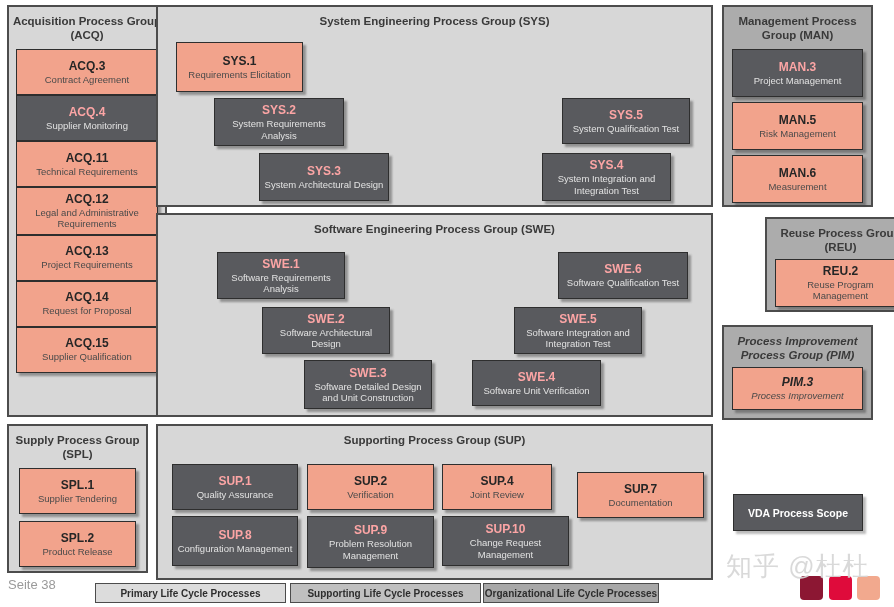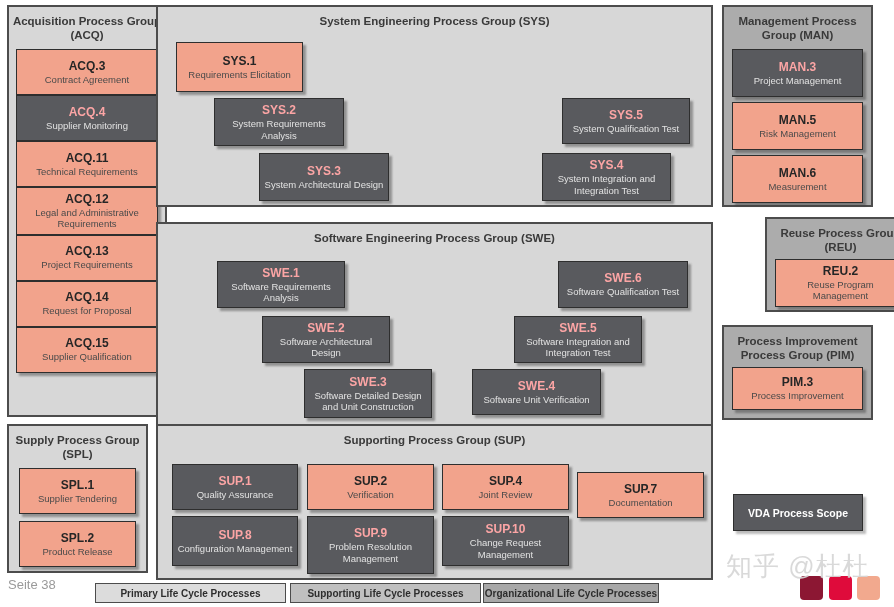--- a/index.html
+++ b/index.html
@@ -119,21 +119,21 @@
     <div class="pbox darkbox abs" style="left:404px; top:91px; width:128px; height:44px;">
       <div class="pid">SYS.5</div>
       <div class="pname">System Qualification Test</div>
     </div>
     <div class="pbox darkbox abs" style="left:360px; top:146px; width:129px; height:48px;margin-left:24px;">
       <div class="pid">SYS.4</div>
       <div class="pname">System Integration and Integration Test</div>
     </div>
   </section>
 
-  <section class="panel" style="left:156px; top:222px; width:557px; height:204px;">
+  <section class="panel" style="left:156px; top:213px; width:557px; height:204px;">
     <h3>Software Engineering Process Group (SWE)</h3>
     <div class="pbox darkbox abs" style="left:59px; top:37px; width:128px; height:47px;">
       <div class="pid">SWE.1</div>
       <div class="pname">Software Requirements Analysis</div>
     </div>
     <div class="pbox darkbox abs" style="left:104px; top:92px; width:128px; height:47px;">
       <div class="pid">SWE.2</div>
       <div class="pname">Software Architectural Design</div>
     </div>
     <div class="pbox darkbox abs" style="left:146px; top:145px; width:128px; height:49px;">
@@ -157,33 +157,33 @@
   <section class="panel" style="left:156px; top:424px; width:557px; height:156px;">
     <h3>Supporting Process Group (SUP)</h3>
     <div class="pbox darkbox abs" style="left:14px; top:38px; width:126px; height:46px;">
       <div class="pid">SUP.1</div>
       <div class="pname">Quality Assurance</div>
     </div>
     <div class="pbox salmon abs" style="left:149px; top:38px; width:127px; height:46px;">
       <div class="pid">SUP.2</div>
       <div class="pname">Verification</div>
     </div>
-    <div class="pbox salmon abs" style="left:284px; top:38px; width:127px; height:46px;">
+    <div class="pbox salmon abs" style="left:284px; top:38px; width:110px; height:46px;">
       <div class="pid">SUP.4</div>
       <div class="pname">Joint Review</div>
     </div>
     <div class="pbox salmon abs" style="left:419px; top:38px; width:127px; height:46px;margin-top:8px;">
       <div class="pid">SUP.7</div>
       <div class="pname">Documentation</div>
     </div>
     <div class="pbox darkbox abs" style="left:14px; top:90px; width:126px; height:50px;">
       <div class="pid">SUP.8</div>
       <div class="pname">Configuration Management</div>
     </div>
-    <div class="pbox darkbox abs" style="left:149px; top:90px; width:127px; height:58px;">
+    <div class="pbox darkbox abs" style="left:149px; top:90px; width:127px; height:52px;">
       <div class="pid">SUP.9</div>
       <div class="pname">Problem Resolution Management</div>
     </div>
     <div class="pbox darkbox abs" style="left:284px; top:90px; width:127px; height:50px;">
       <div class="pid">SUP.10</div>
       <div class="pname">Change Request Management</div>
     </div>
   </section>
 
   <section class="panel dark-bg" style="left:722px; top:5px; width:151px; height:202px;">
@@ -207,21 +207,21 @@
   <section class="panel dark-bg" style="left:722px; top:217px; width:151px; height:95px;margin-left:43px;">
     <h3>Reuse Process Group (REU)</h3>
     <div class="col" style="padding:0 8px;">
       <div class="pbox salmon" style="min-height:47px;">
         <div class="pid">REU.2</div>
         <div class="pname">Reuse Program Management</div>
       </div>
     </div>
   </section>
 
-  <section class="panel dark-bg" style="left:722px; top:325px; width:151px; height:95px;">
+  <section class="panel dark-bg" style="left:722px; top:325px; width:151px; height:95px;font-style:italic;">
     <h3>Process Improvement Process Group (PIM)</h3>
     <div class="col" style="padding:0 8px;">
       <div class="pbox salmon" style="min-height:43px;">
         <div class="pid">PIM.3</div>
         <div class="pname">Process Improvement</div>
       </div>
     </div>
   </section>
 
   <div class="scopebox">VDA Process Scope</div>

